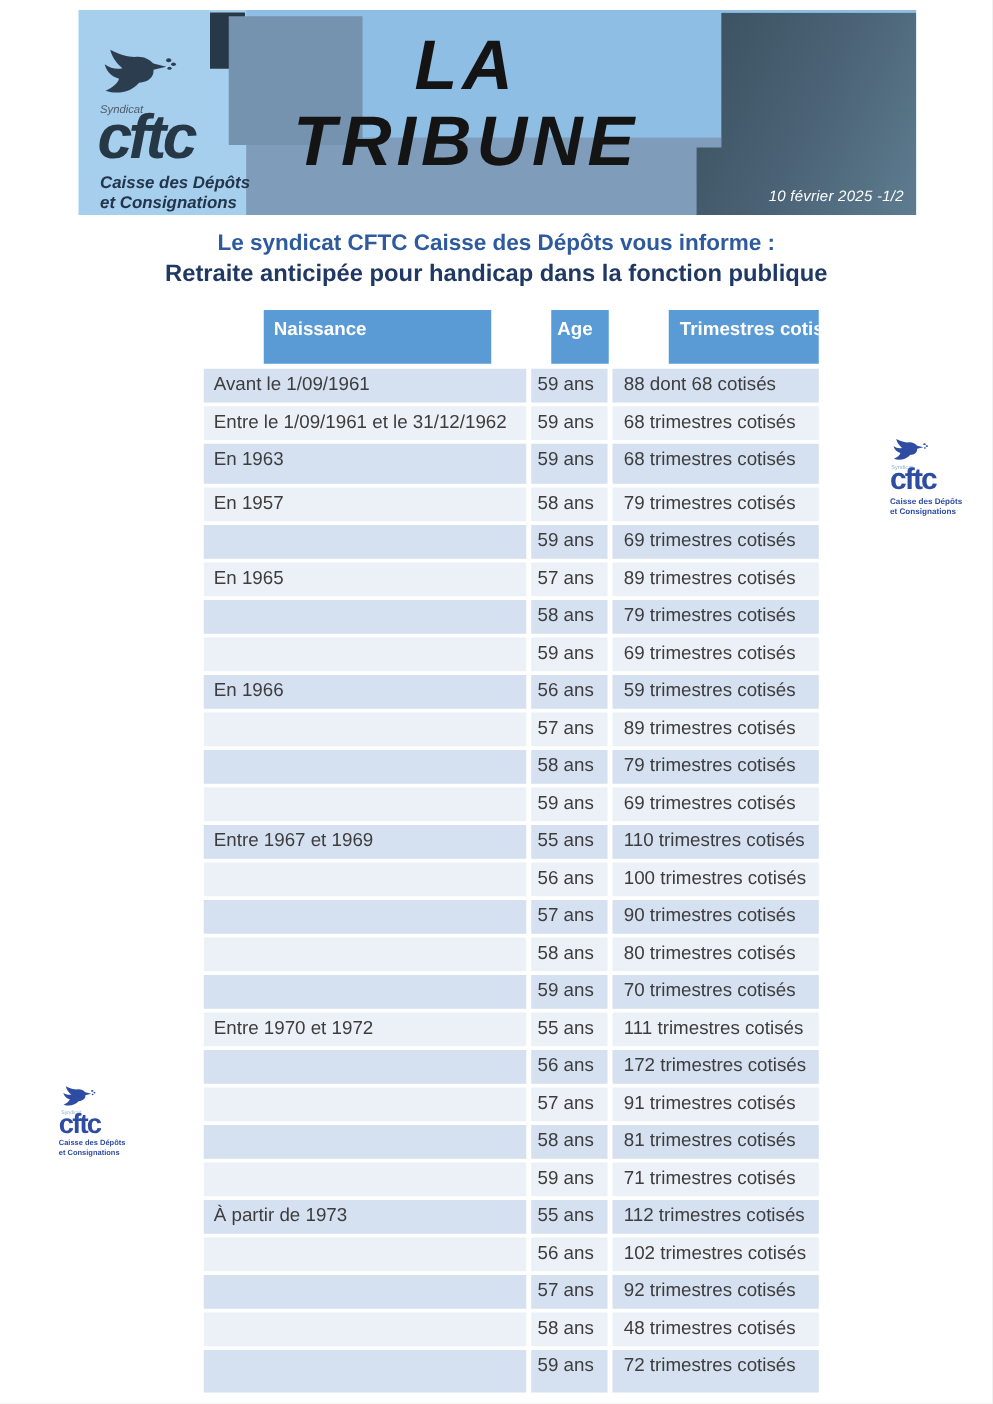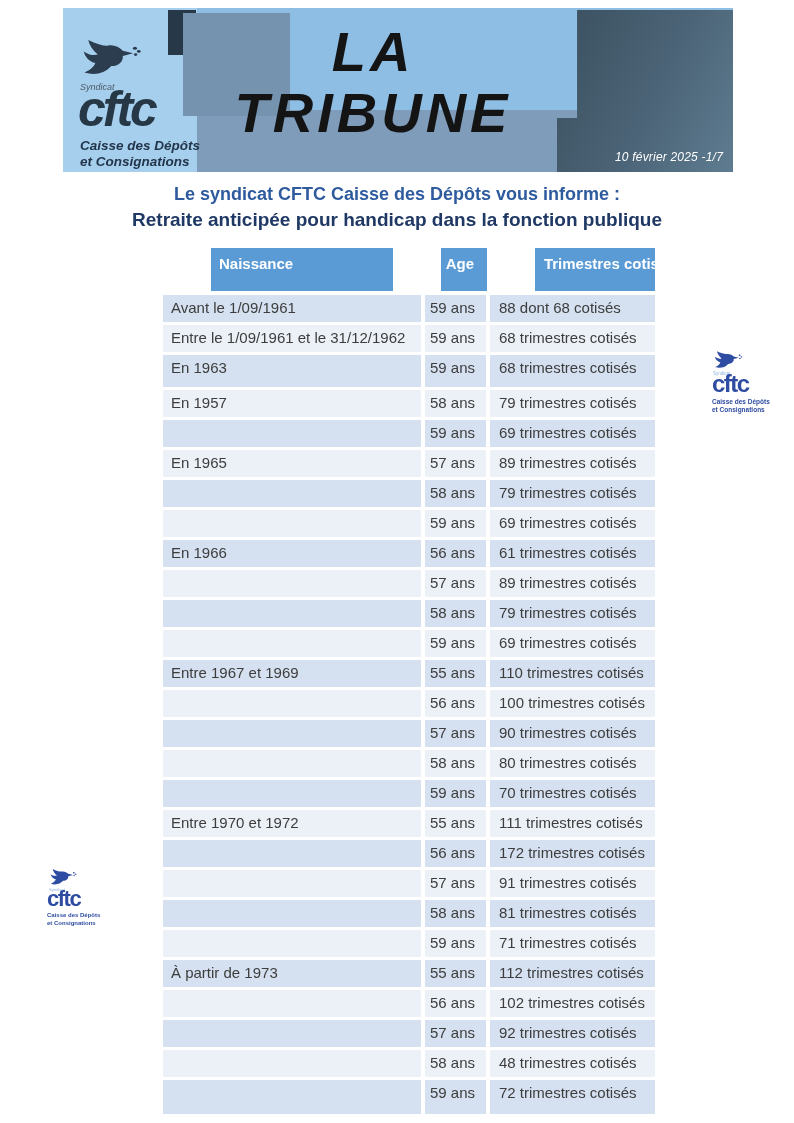--- a/index.html
+++ b/index.html
@@ -91,21 +91,21 @@
         <ellipse fill="currentColor" cx="90" cy="25" rx="2.6" ry="2"></ellipse>
       </svg>
       <div class="syndicat">Syndicat</div>
       <div class="brand">cftc</div>
       <div class="caption">
         <div>Caisse des Dépôts</div>
         <div>et Consignations</div>
       </div>
     </div>
 
-    <div class="hb-date">10 février 2025 -1/7</div>
+    <div class="hb-date">10 février 2025 -1/2</div>
   </div>
 
   <div class="title-block">
     <div class="title-line1">Le syndicat CFTC Caisse des Dépôts vous informe :</div>
     <div class="title-line2">Retraite anticipée pour handicap dans la fonction publique</div>
   </div>
 
   <div class="retirement-table">
     <div class="thead">
       <div class="tcell c0">Naissance</div>
@@ -149,21 +149,21 @@
           <div class="tcell c2">79 trimestres cotisés</div>
         </div>
         <div class="trow shade-b">
           <div class="tcell c0"></div>
           <div class="tcell c1">59 ans</div>
           <div class="tcell c2">69 trimestres cotisés</div>
         </div>
         <div class="trow shade-a">
           <div class="tcell c0">En 1966</div>
           <div class="tcell c1">56 ans</div>
-          <div class="tcell c2">61 trimestres cotisés</div>
+          <div class="tcell c2">59 trimestres cotisés</div>
         </div>
         <div class="trow shade-b">
           <div class="tcell c0"></div>
           <div class="tcell c1">57 ans</div>
           <div class="tcell c2">89 trimestres cotisés</div>
         </div>
         <div class="trow shade-a">
           <div class="tcell c0"></div>
           <div class="tcell c1">58 ans</div>
           <div class="tcell c2">79 trimestres cotisés</div>

